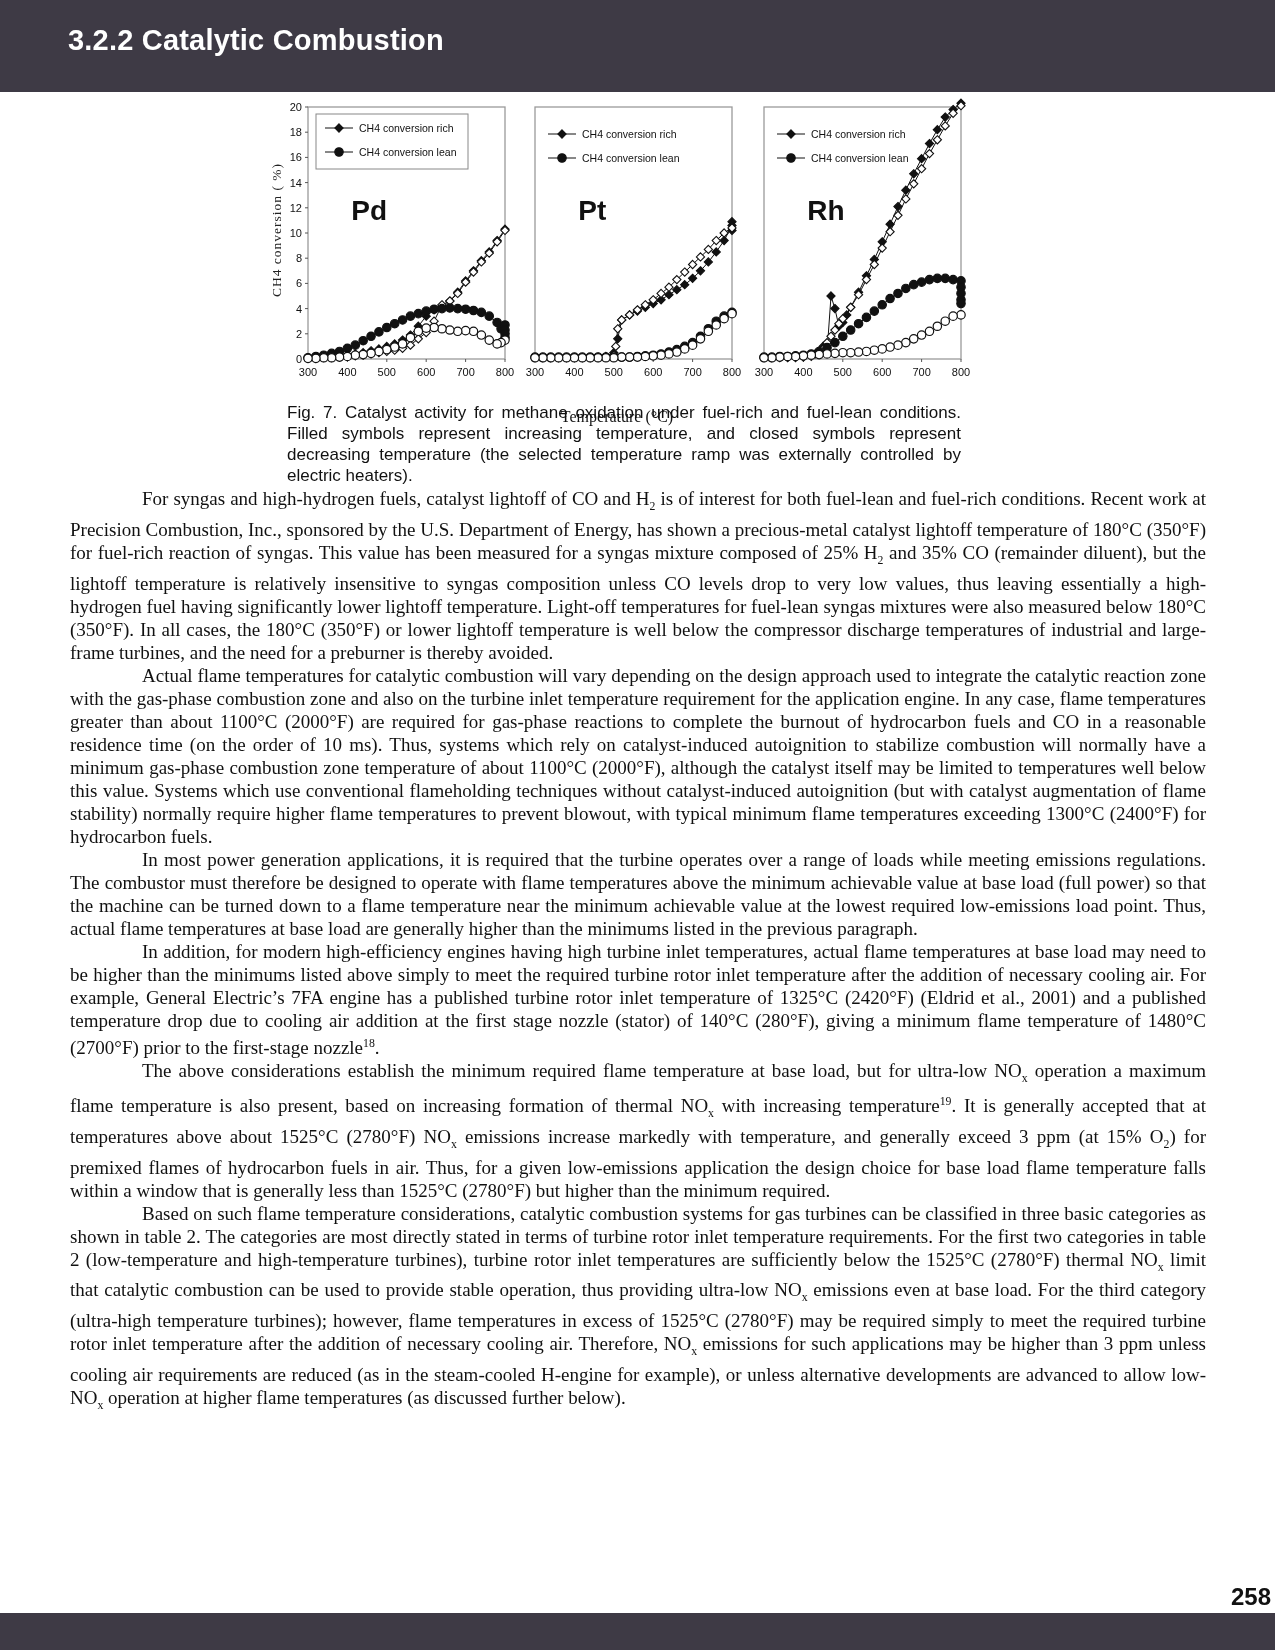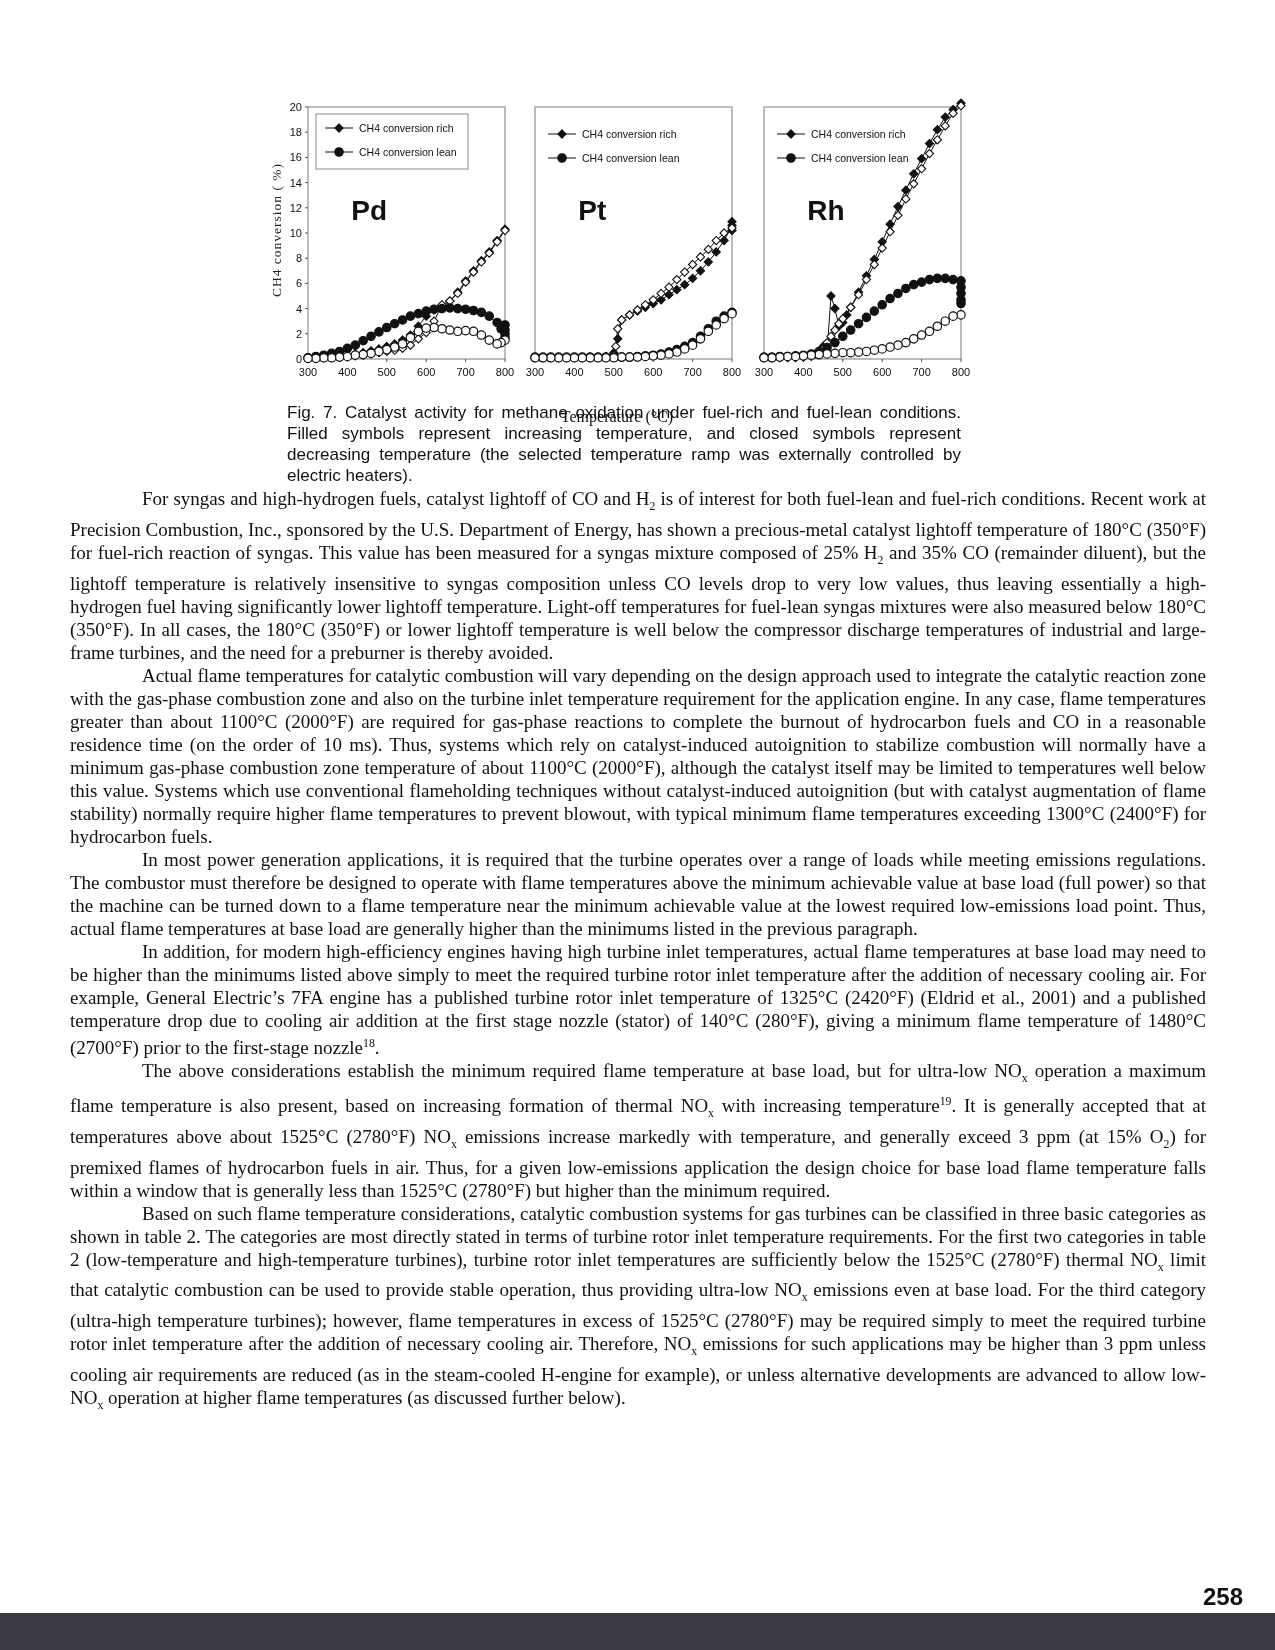--- a/index.html
+++ b/index.html
@@ -16,29 +16,32 @@
   .xlabel{position:absolute;left:287px;top:384px;width:660px;text-align:center;
         font-family:"Liberation Serif",serif;font-size:16px;color:#111;margin-top:24px;}
   .caption{position:absolute;left:287px;top:402px;width:674px;
         font-family:"Liberation Sans",sans-serif;font-size:17px;line-height:21px;
         text-align:justify;color:#111;}
   .body-text{position:absolute;left:70px;top:487px;width:1136px;
         font-size:19px;line-height:23px;text-align:justify;}
   .body-text p{margin:0;text-indent:72px;}
   .body-text h2{margin:27px 0 40px 0;font-size:22px;font-style:italic;font-weight:bold;text-indent:0;}
   sub{font-size:.62em;} sup{font-size:.62em;}
-  .page-number{position:absolute;right:32px;top:1583px;font-family:"Liberation Sans",sans-serif;
+  .page-number{position:absolute;right:4px;top:1583px;font-family:"Liberation Sans",sans-serif;
         font-size:24px;font-weight:bold;color:#111;}
   .footer-bar{position:absolute;left:0;top:1613px;width:1275px;height:37px;background:#3e3a45;}
 </style>
 </head>
 <body>
 
 <div class="page">
 
+  <div class="header-bar">
+    <h1>3.2.2 Catalytic Combustion</h1>
+  </div>
 
   <div class="ylabel">CH4  conversion ( %)</div>
 
   <div class="chart-row">
       <svg width="251" height="281">
         <rect x="46" y="5" width="197" height="252" fill="#fff" stroke="#9a9a9a" stroke-width="1.3"></rect>
         <line x1="43" y1="257" x2="46" y2="257" stroke="#555" stroke-width="1"></line>
         <text x="40" y="261" text-anchor="end" font-family="&quot;Liberation Sans&quot;,sans-serif" font-size="11" fill="#111">0</text>
         <line x1="43" y1="231.8" x2="46" y2="231.8" stroke="#555" stroke-width="1"></line>
         <text x="40" y="235.8" text-anchor="end" font-family="&quot;Liberation Sans&quot;,sans-serif" font-size="11" fill="#111">2</text>

